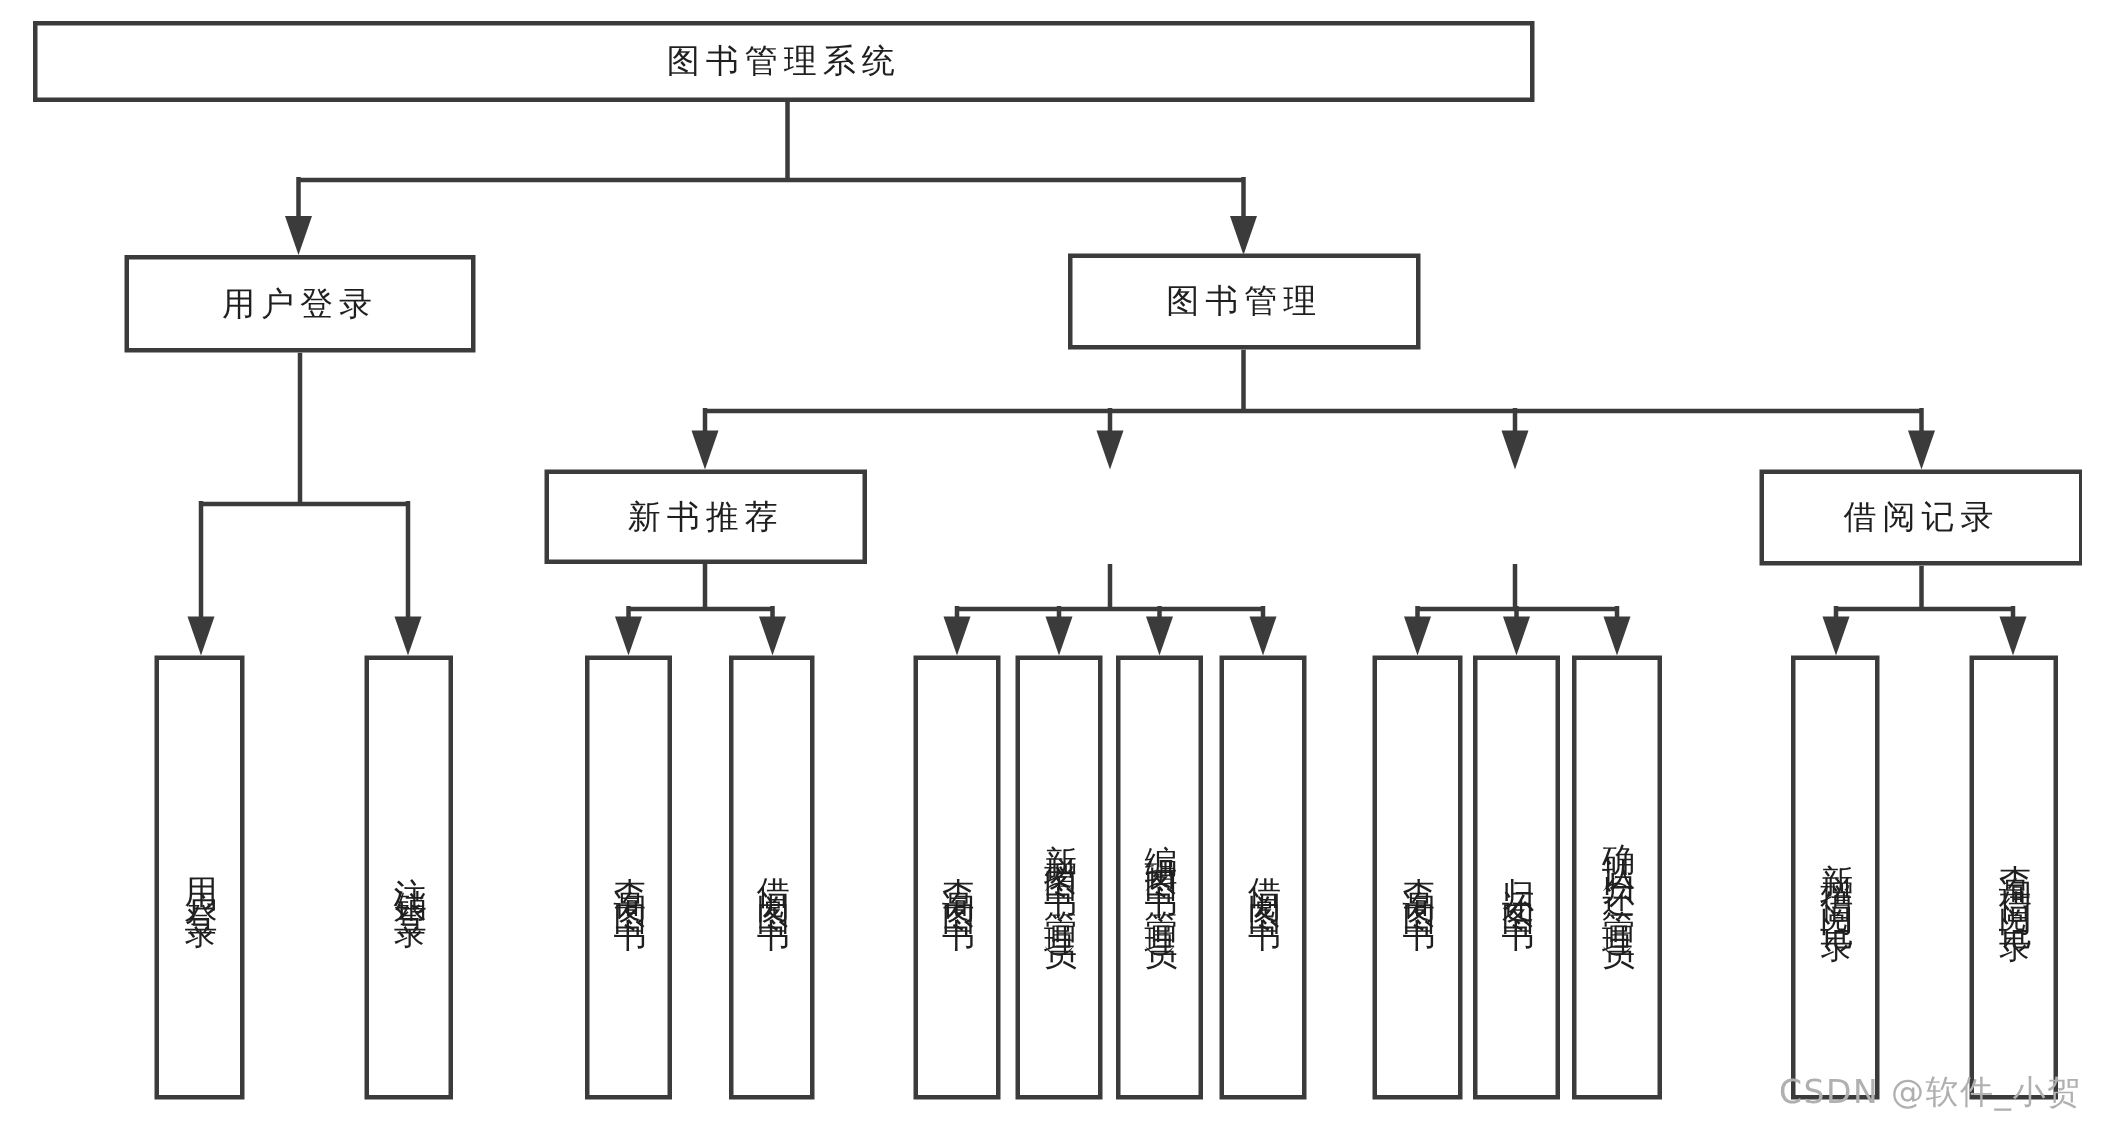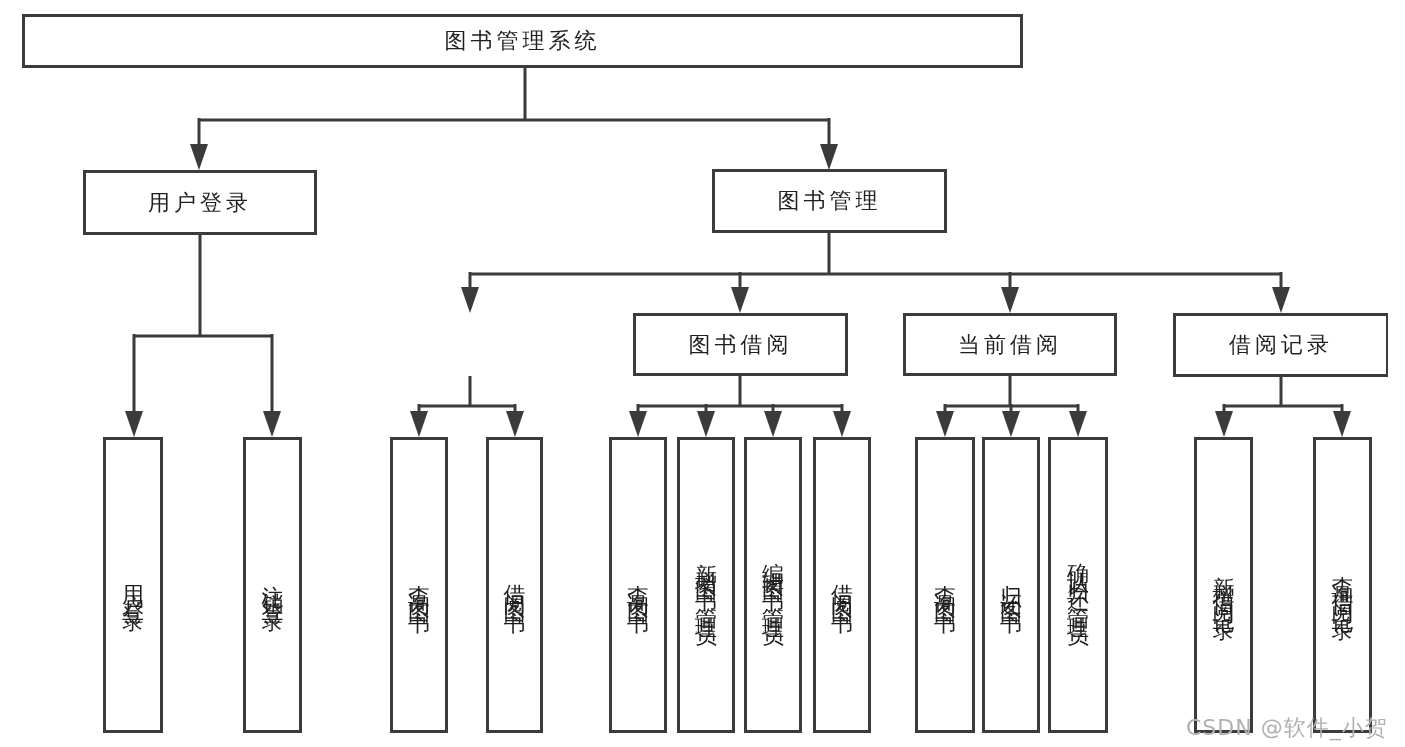--- a/index.html
+++ b/index.html
@@ -84,22 +84,21 @@
       <polygon points="1215,411 1233,411 1224,437"></polygon>
       <polygon points="1333,411 1351,411 1342,437"></polygon>
     </g>
   </svg>
 
   <div class="box" style="left:22px; top:14px; width:1001px; height:54px;">图书管理系统</div>
 
   <div class="box" style="left:83px; top:170px; width:234px; height:65px;">用户登录</div>
   <div class="box" style="left:712px; top:169px; width:235px; height:64px;">图书管理</div>
 
-  <div class="box" style="left:633px; top:313px; width:215px; height:63px;">图书借阅</div>
-  <div class="box" style="left:903px; top:313px; width:214px; height:63px;">当前借阅</div>
+  <div class="box" style="left:363px; top:313px; width:215px; height:63px;">新书推荐</div>
   <div class="box" style="left:1173px; top:313px; width:216px; height:64px;">借阅记录</div>
 
   <div class="box leaf" style="left:103px; width:60px;">
     <span class="vtext">用户登录</span>
   </div>
   <div class="box leaf" style="left:243px; width:59px;">
     <span class="vtext">注销登录</span>
   </div>
 
   <div class="box leaf" style="left:390px; width:58px;">

